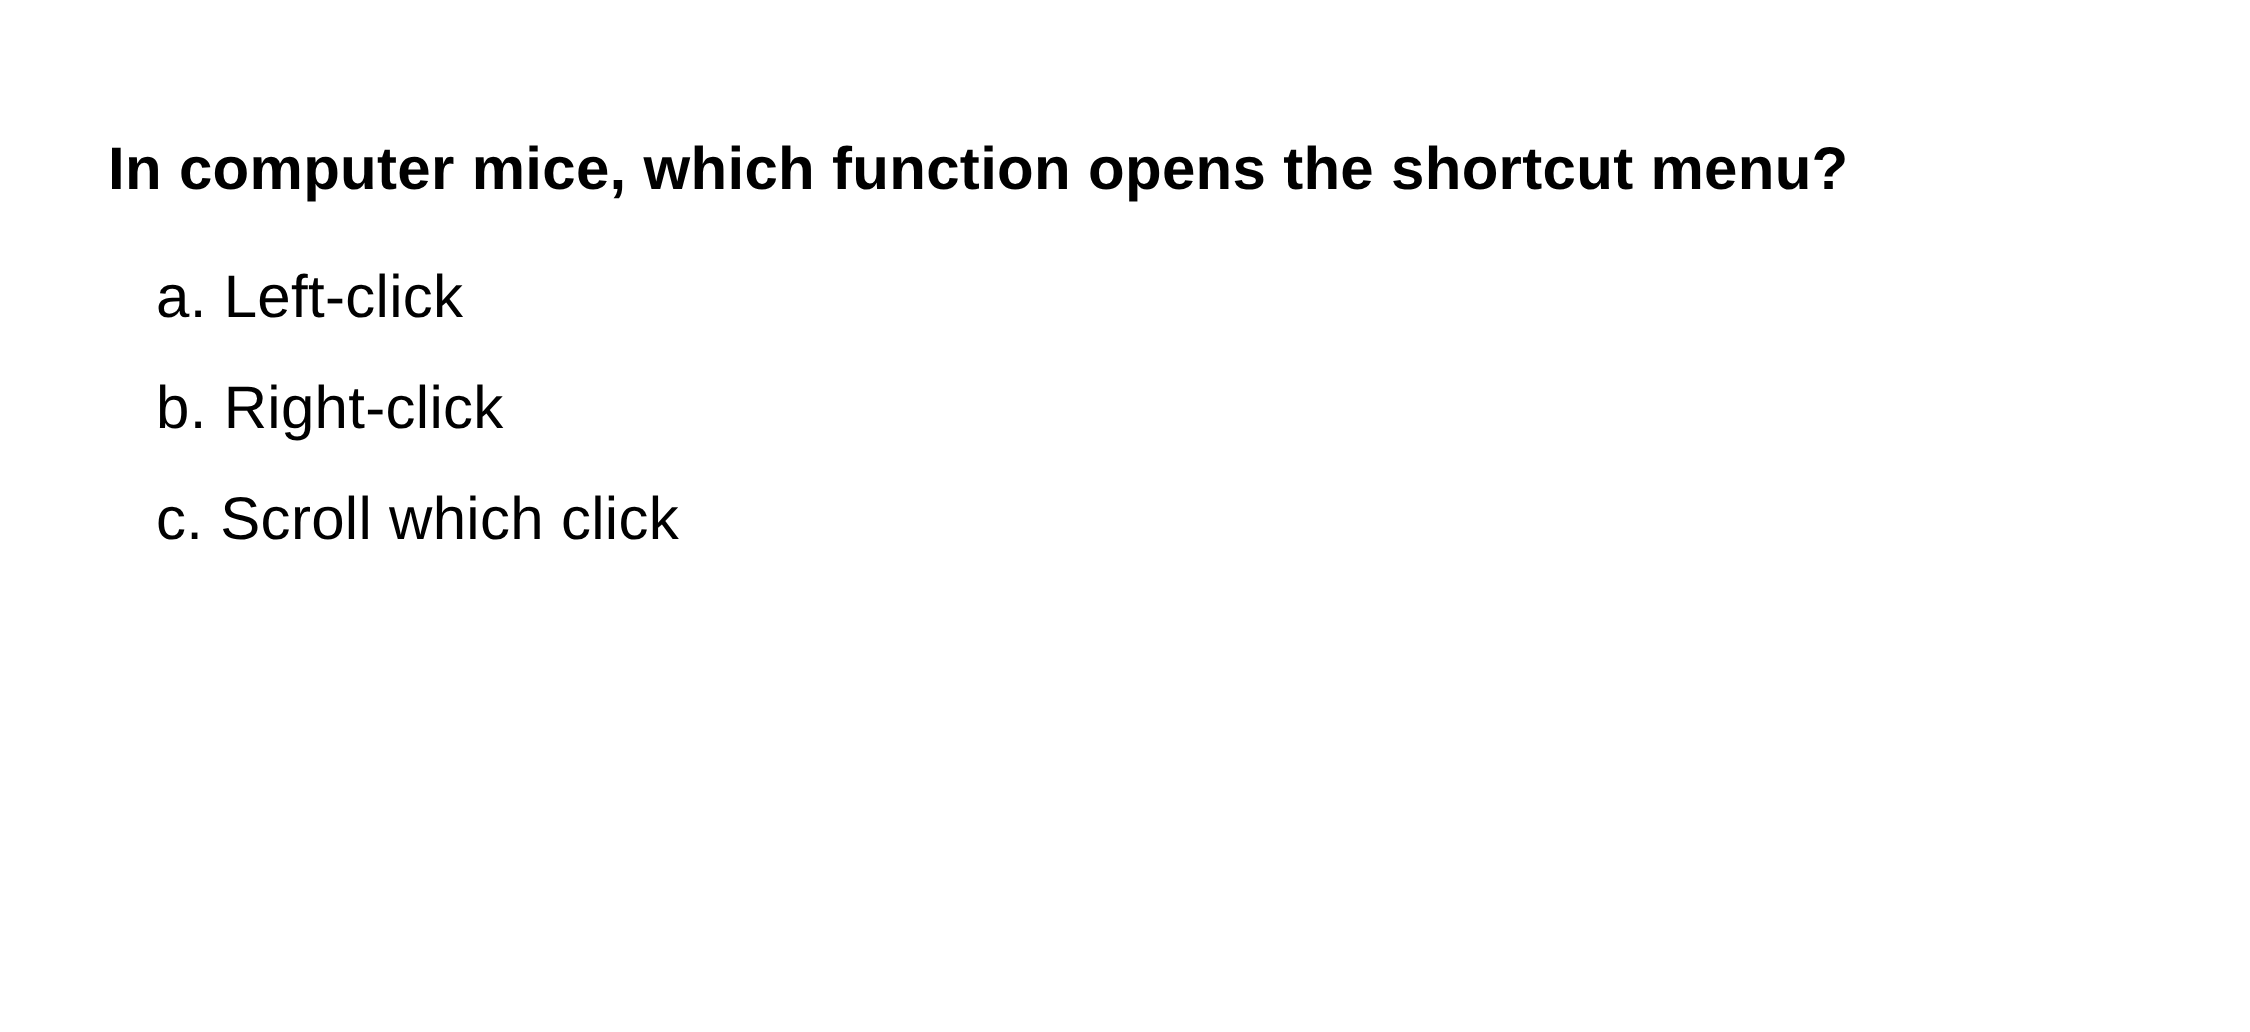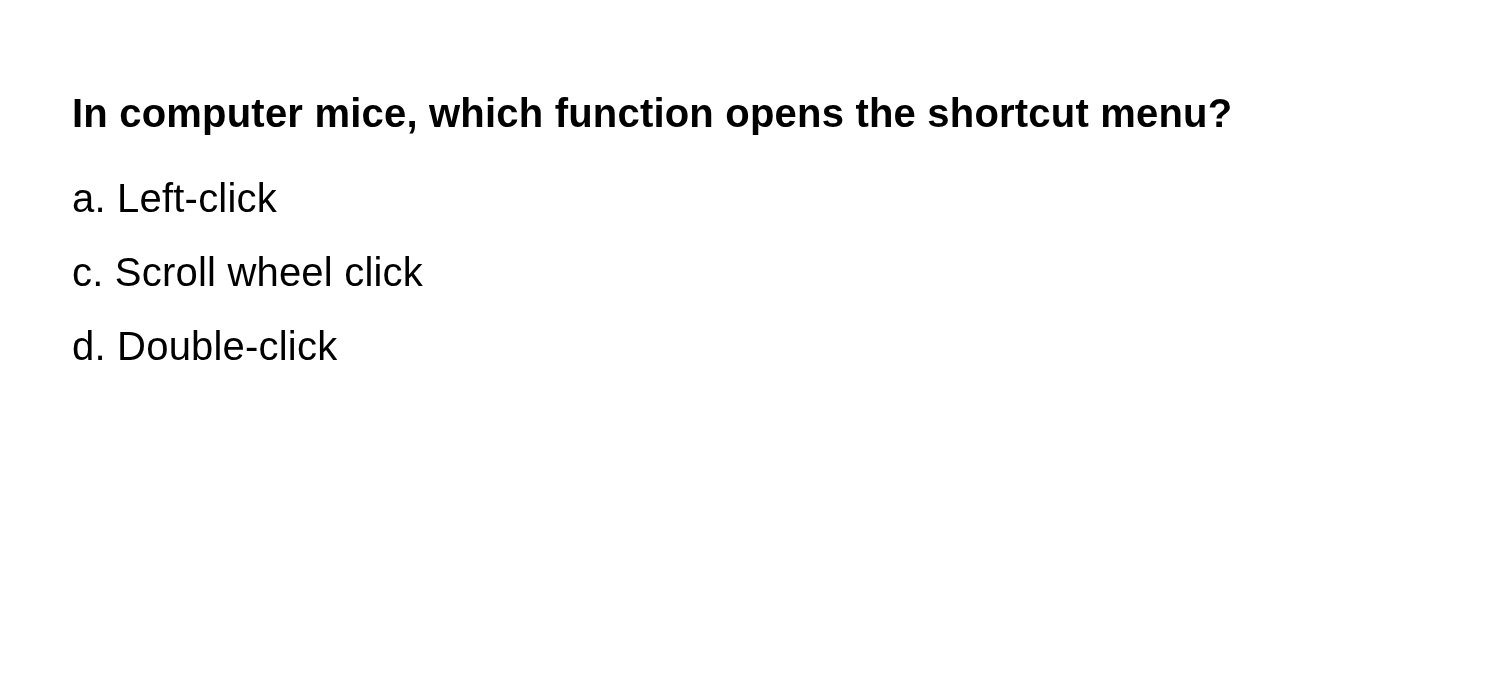--- a/index.html
+++ b/index.html
@@ -19,39 +19,40 @@
       font-size: 40px;
       line-height: 1.65;
       font-weight: 700;
       margin-bottom: 24px;
       letter-spacing: 0.2px;
     }
     .options {
       display: flex;
       flex-direction: column;
       gap: 18px;
+      margin-left: 32px;
     }
     .option {
       font-size: 40px;
       line-height: 1.4;
       font-weight: 400;
       letter-spacing: 0.2px;
     }
   </style>
 </head>
 <body>
 
 <div class="question-text">In computer mice, which function opens the shortcut menu?</div>
 
 <div class="options">
   <div class="option">
     <span>a.</span>
     <span>Left-click</span>
   </div>
   <div class="option">
-    <span>c.</span>
-    <span>Scroll wheel click</span>
+    <span>b.</span>
+    <span>Right-click</span>
   </div>
   <div class="option">
-    <span>d.</span>
-    <span>Double-click</span>
+    <span>c.</span>
+    <span>Scroll which click</span>
   </div>
 </div>
 
 </body></html>

